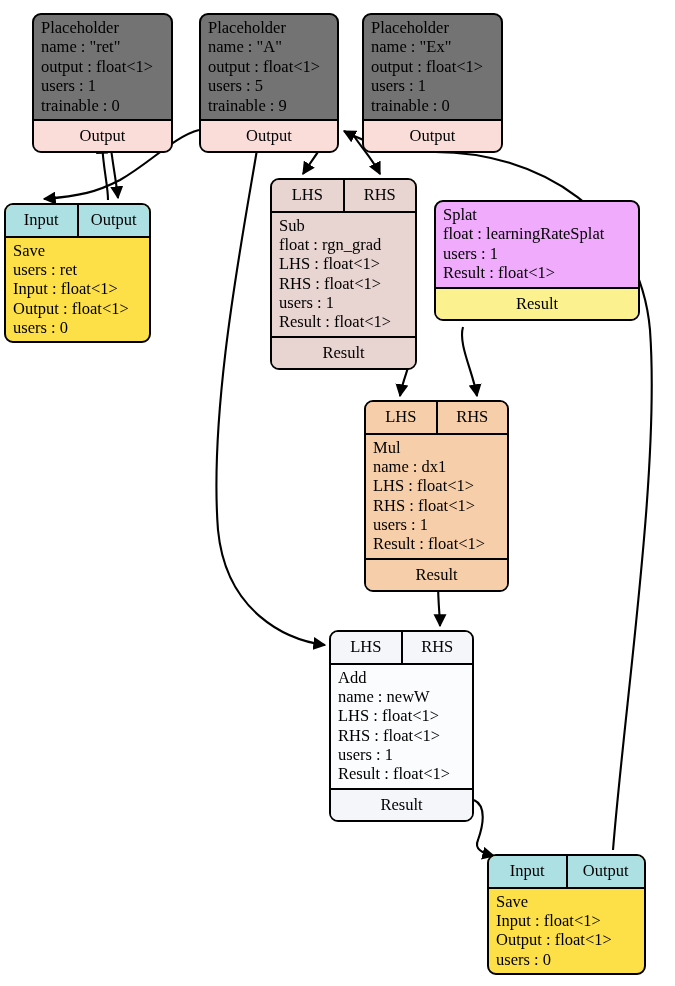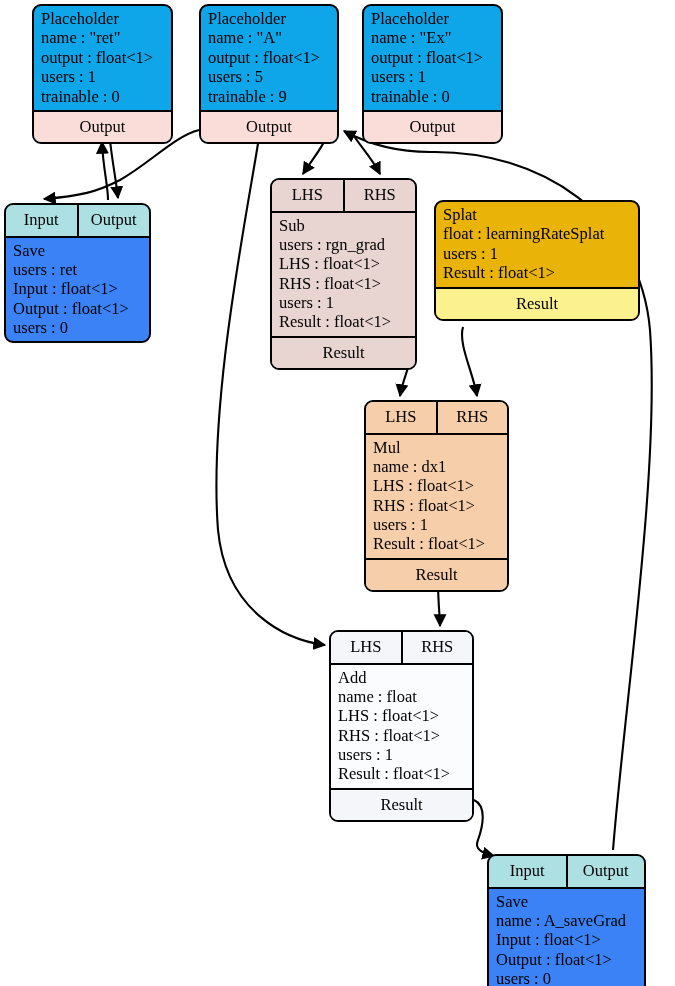--- a/index.html
+++ b/index.html
@@ -10,27 +10,27 @@
         border-radius:9px;overflow:hidden;background:#fff;z-index:5;}
   .ports{display:flex;width:100%;border-bottom:2.5px solid #000;}
   .port{flex:1 1 0;text-align:center;font-size:16.5px;line-height:1.55;
         padding:2px 0 3px;white-space:nowrap;}
   .port + .port{border-left:2.5px solid #000;}
   .body{padding:3px 7px 4px 7px;}
   .body div{font-size:16.5px;line-height:1.175;white-space:nowrap;}
   .footer{border-top:2.5px solid #000;text-align:center;font-size:16.5px;
           line-height:1.55;padding:2px 0 3px;white-space:nowrap;}
   
-  .pink  {background:#0ea5e9;}
+  .pink  {background:#737373;margin-top:9px;}
   .pink .ports,.pink .footer{background:#fadcd9;}
-  .cyan  {background:#3b82f6;}
+  .cyan  {background:#fde047;}
   .cyan .ports,.cyan .footer{background:#ade0e3;}
   .mauve {background:#e8d4d0;}
   .mauve .ports,.mauve .footer{background:#e8d4d0;}
-  .yellow{background:#eab308;}
+  .yellow{background:#f0abfc;}
   .yellow .ports,.yellow .footer{background:#fbf18f;}
   .peach {background:#f7ceaa;}
   .peach .ports,.peach .footer{background:#f7ceaa;}
   .white {background:#fbfcfe;}
   .white .ports,.white .footer{background:#f4f6fa;}
   
   #ph-ret      {left:32px;  top:4px;   width:141px;}
   #ph-a        {left:199px; top:4px;   width:140px;}
   #ph-ex       {left:362px; top:4px;   width:141px;}
   #save-ret    {left:4px;   top:203px; width:147px;}
@@ -122,21 +122,21 @@
   </div>
 </div>
 
 <div class="node mauve" id="sub-node">
   <div class="ports">
     <div class="port">LHS</div>
     <div class="port">RHS</div>
   </div>
   <div class="body">
     <div>Sub</div>
-    <div>users : rgn_grad</div>
+    <div>float : rgn_grad</div>
     <div>LHS : float&lt;1&gt;</div>
     <div>RHS : float&lt;1&gt;</div>
     <div>users : 1</div>
     <div>Result : float&lt;1&gt;</div>
   </div>
   <div class="footer">Result</div>
 </div>
 
 <div class="node yellow" id="splat-node">
   <div class="body">
@@ -164,34 +164,33 @@
   <div class="footer">Result</div>
 </div>
 
 <div class="node white" id="add-node">
   <div class="ports">
     <div class="port">LHS</div>
     <div class="port">RHS</div>
   </div>
   <div class="body">
     <div>Add</div>
-    <div>name : float</div>
+    <div>name : newW</div>
     <div>LHS : float&lt;1&gt;</div>
     <div>RHS : float&lt;1&gt;</div>
     <div>users : 1</div>
     <div>Result : float&lt;1&gt;</div>
   </div>
   <div class="footer">Result</div>
 </div>
 
 <div class="node cyan" id="save-grad">
   <div class="ports">
     <div class="port">Input</div>
     <div class="port">Output</div>
   </div>
   <div class="body">
     <div>Save</div>
-    <div>name : A_saveGrad</div>
     <div>Input : float&lt;1&gt;</div>
     <div>Output : float&lt;1&gt;</div>
     <div>users : 0</div>
   </div>
 </div>
 
 </body></html>

